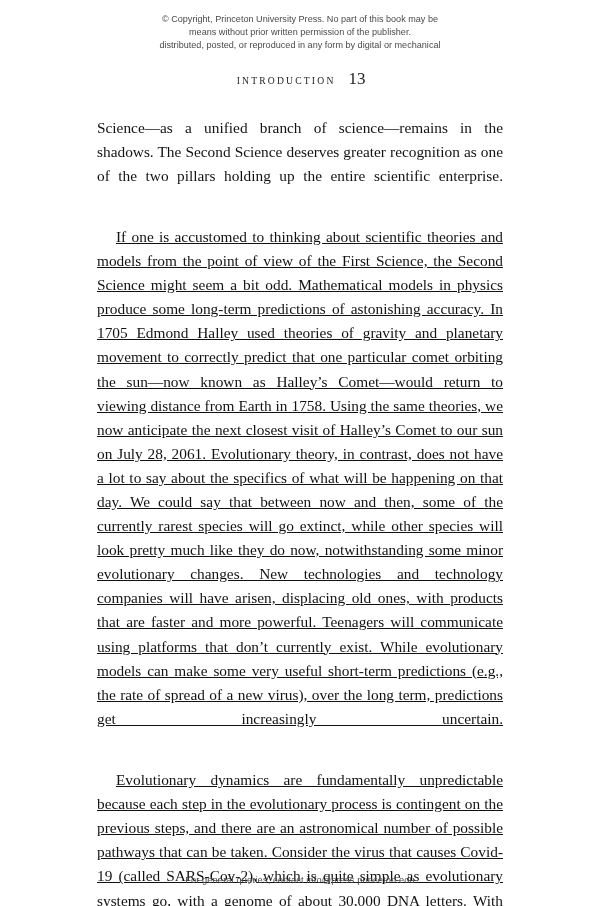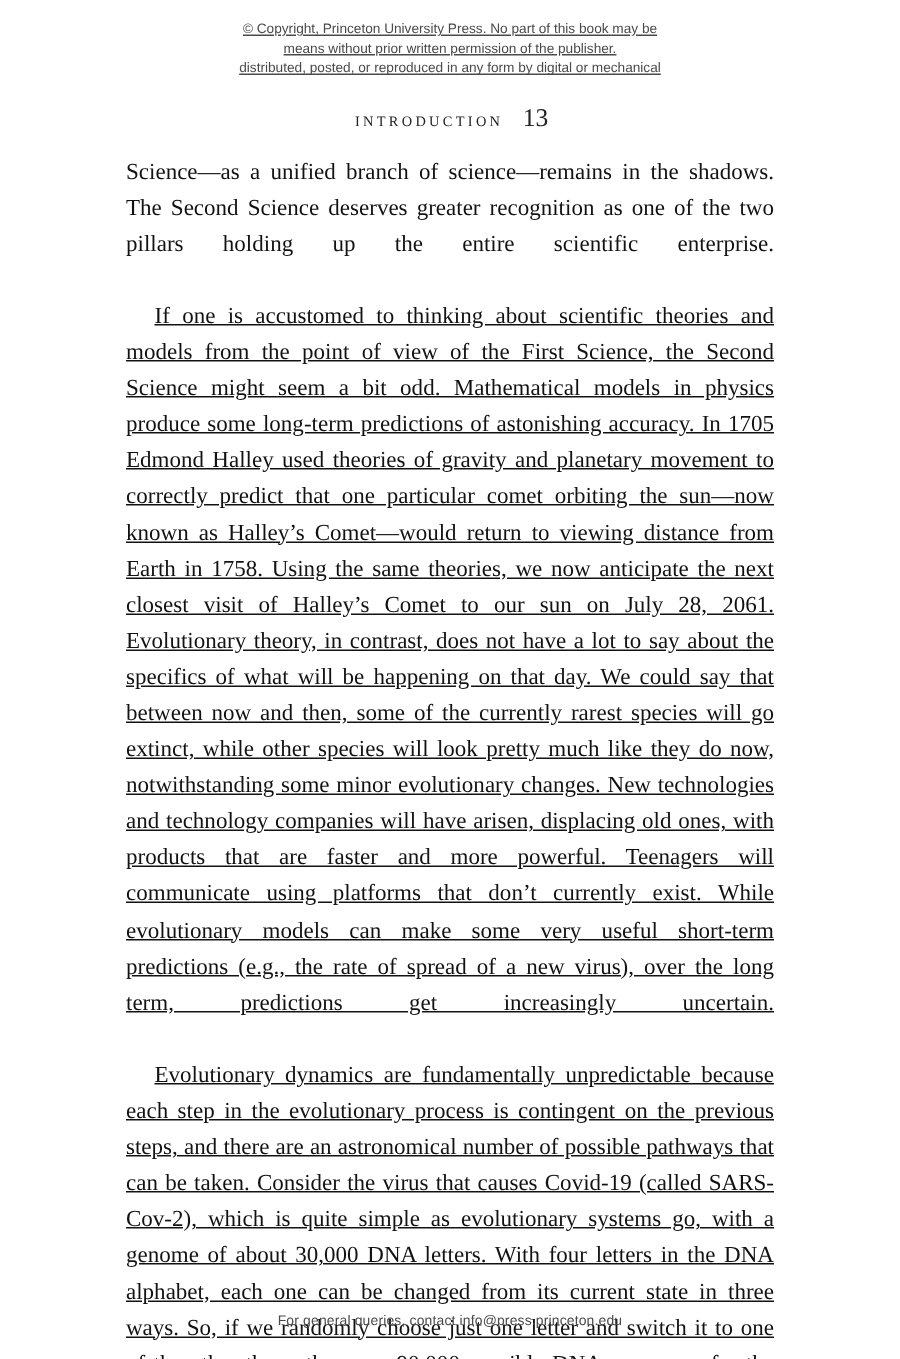--- a/index.html
+++ b/index.html
@@ -29,21 +29,20 @@
     font-size: 9.1px;
     line-height: 13.2px;
     color: #4a4a4a;
     text-align: center;
     width: 352px;
     margin: 13px auto 0 auto;
   }
   .copyright-notice .cline {
     display: block;
     white-space: nowrap;
-    text-decoration: underline;
   }
 
   
   .running-head {
     text-align: right;
     margin-top: 16px;
     font-family: "Liberation Serif", serif;
     font-size: 9.6px;
     color: #232323;
     display: flex;
@@ -66,21 +65,21 @@
     margin: 0 auto;
     padding-top: 14px;
     font-size: 15.35px;
     line-height: 24.1px;
     text-align: justify;
     text-justify: inter-word;
     color: #121212;
     hyphens: manual;
   }
   .body-block p {
-    margin: 0;
+    margin: 13px;
     text-indent: 0;
   }
   .body-block p + p {
     text-indent: 19px;
     text-decoration: underline;
   }
   .body-block p.tight-set {
     word-spacing: 0.2px;
   }
 

